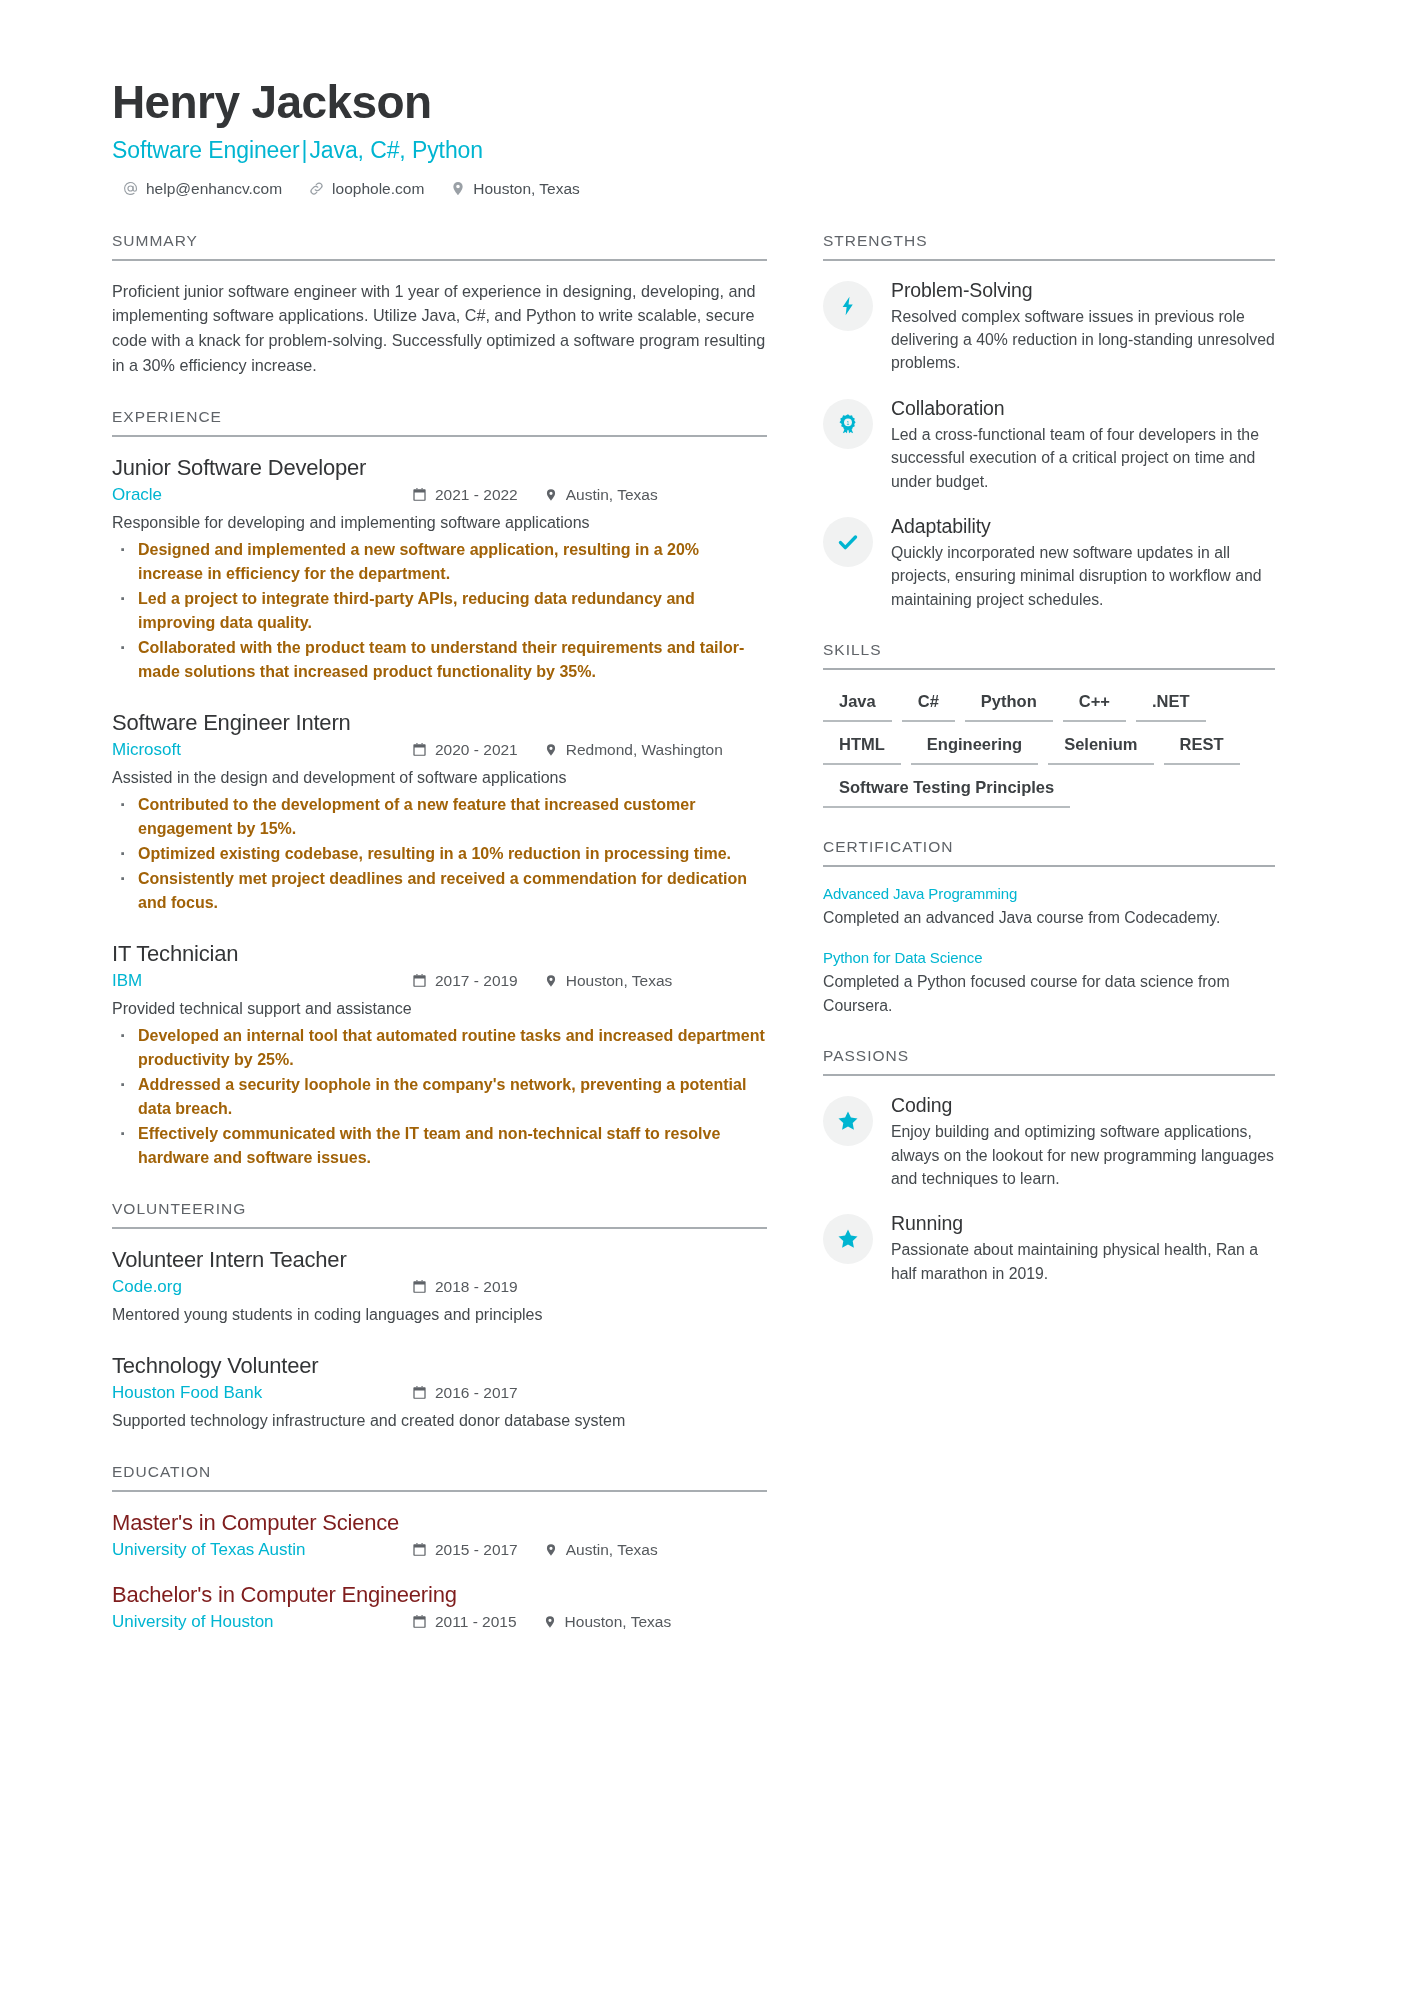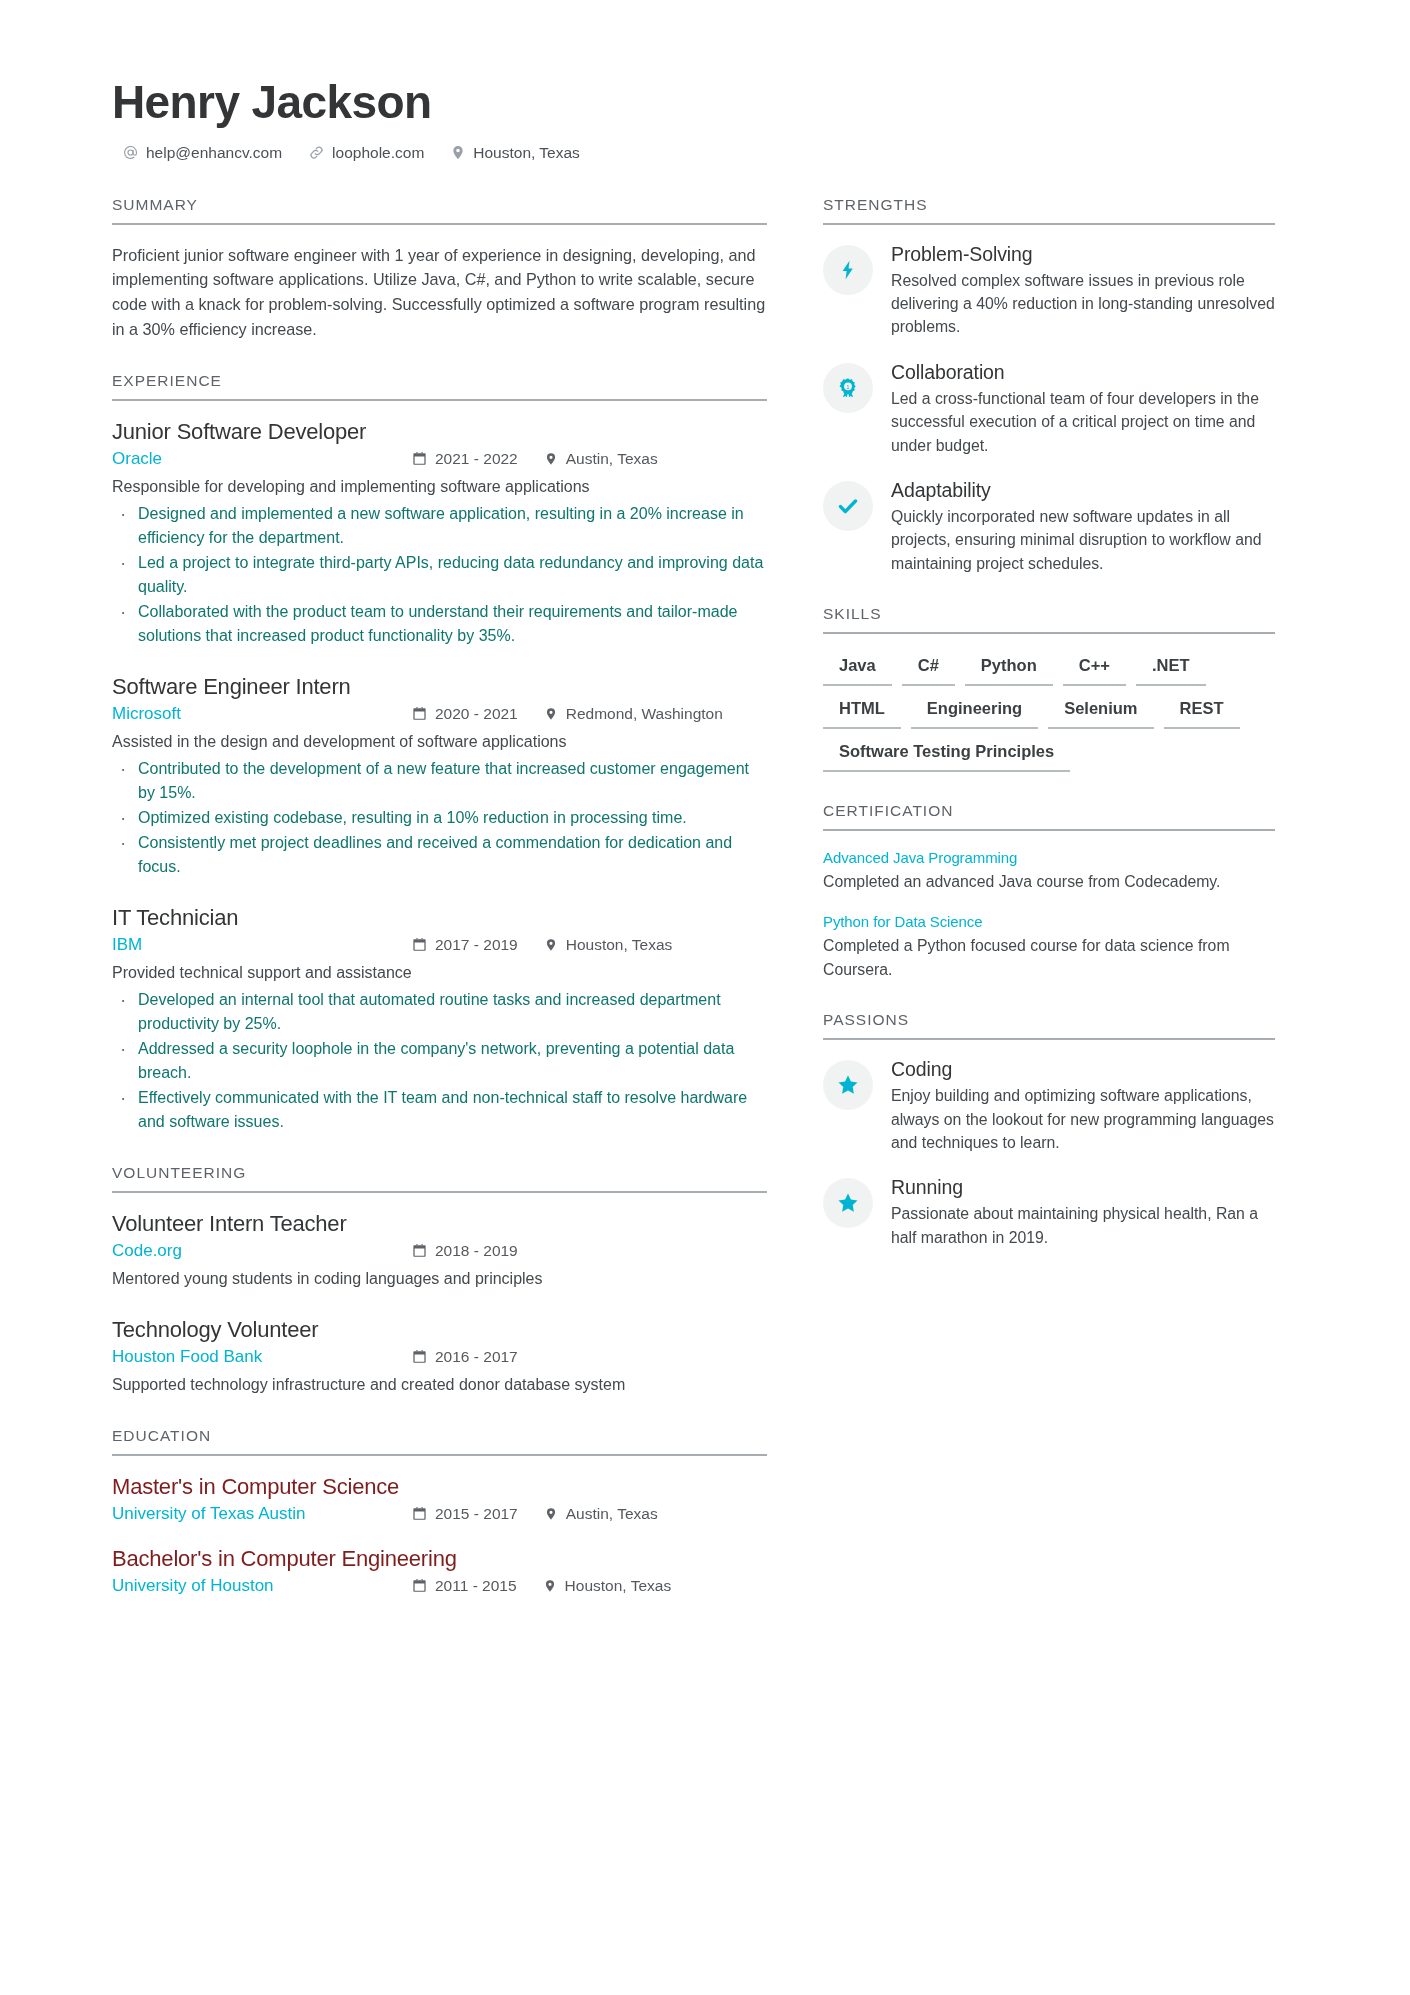--- a/index.html
+++ b/index.html
@@ -116,22 +116,23 @@
     color: #44494d;
     line-height: 1.5;
     margin-bottom: 3px;
   }
   ul.bullets { list-style: none; margin-top: 2px; }
   ul.bullets li {
     position: relative;
     padding-left: 26px;
     font-size: 16px;
     line-height: 1.5;
-    color: #0f766e;
+    color: #a16207;
     margin-bottom: 1px;
+    font-weight: bold;
   }
   ul.bullets li::before {
     content: "\00B7";
     position: absolute;
     left: 8px;
     top: -2px;
     color: #6b7175;
     font-size: 19px;
   }
 
@@ -205,20 +206,23 @@
 
   svg { display: block; }
 </style>
 </head>
 <body>
 
 <div class="page">
 
   <div class="header">
     <div class="name">Henry Jackson</div>
+    <div class="headline">
+      <span>Software Engineer</span><span class="divider">|</span><span>Java, C#, Python</span>
+    </div>
     <div class="contact-row">
 
       <div class="contact-item">
         <span class="ic">
           <svg width="17" height="17" viewBox="0 0 24 24" fill="none" stroke="#9aa0a6" stroke-width="1.6">
             <circle cx="12" cy="12" r="3.6"></circle>
             <path d="M15.6 9v4.4a2.4 2.4 0 0 0 4.8 0V12a8.4 8.4 0 1 0-3.4 6.7" stroke-linecap="round"></path>
           </svg>
         </span>
         <span>help@enhancv.com</span>

